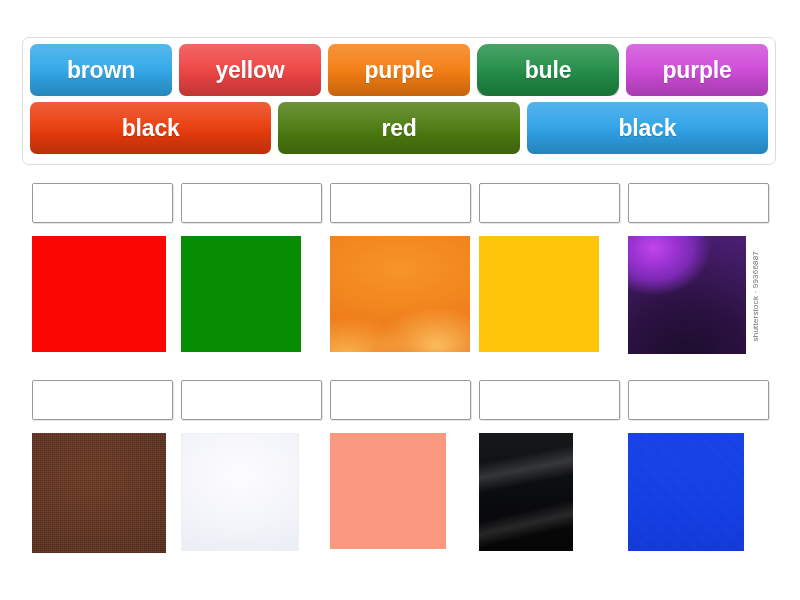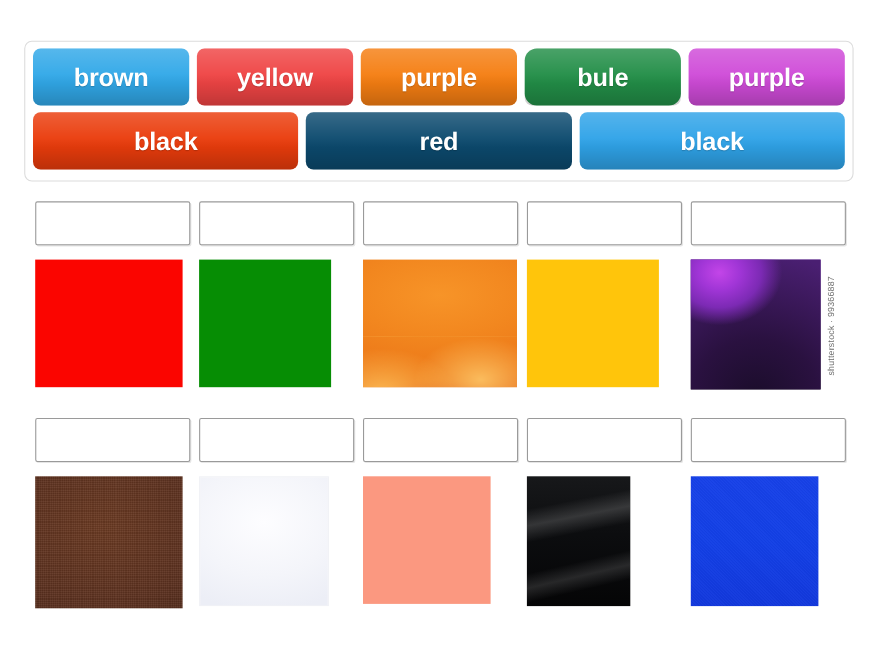--- a/index.html
+++ b/index.html
@@ -257,21 +257,21 @@
       </div>
       <div class="word-tile" id="wt-0-4" style="background: rgb(207, 75, 216);">
         <span>purple</span>
       </div>
     </div>
 
     <div class="word-row">
       <div class="word-tile" id="wt-1-2" style="background: rgb(234, 60, 12);">
         <span>black</span>
       </div>
-      <div class="word-tile" id="wt-1-3" style="background: #0c4a6e;">
+      <div class="word-tile" id="wt-1-3" style="background: #4d7c0f;">
         <span>red</span>
       </div>
       <div class="word-tile" id="wt-1-4" style="background: rgb(47, 163, 232);">
         <span>black</span>
       </div>
     </div>
 
   </div>
 
   <div class="grid grid-row1">

